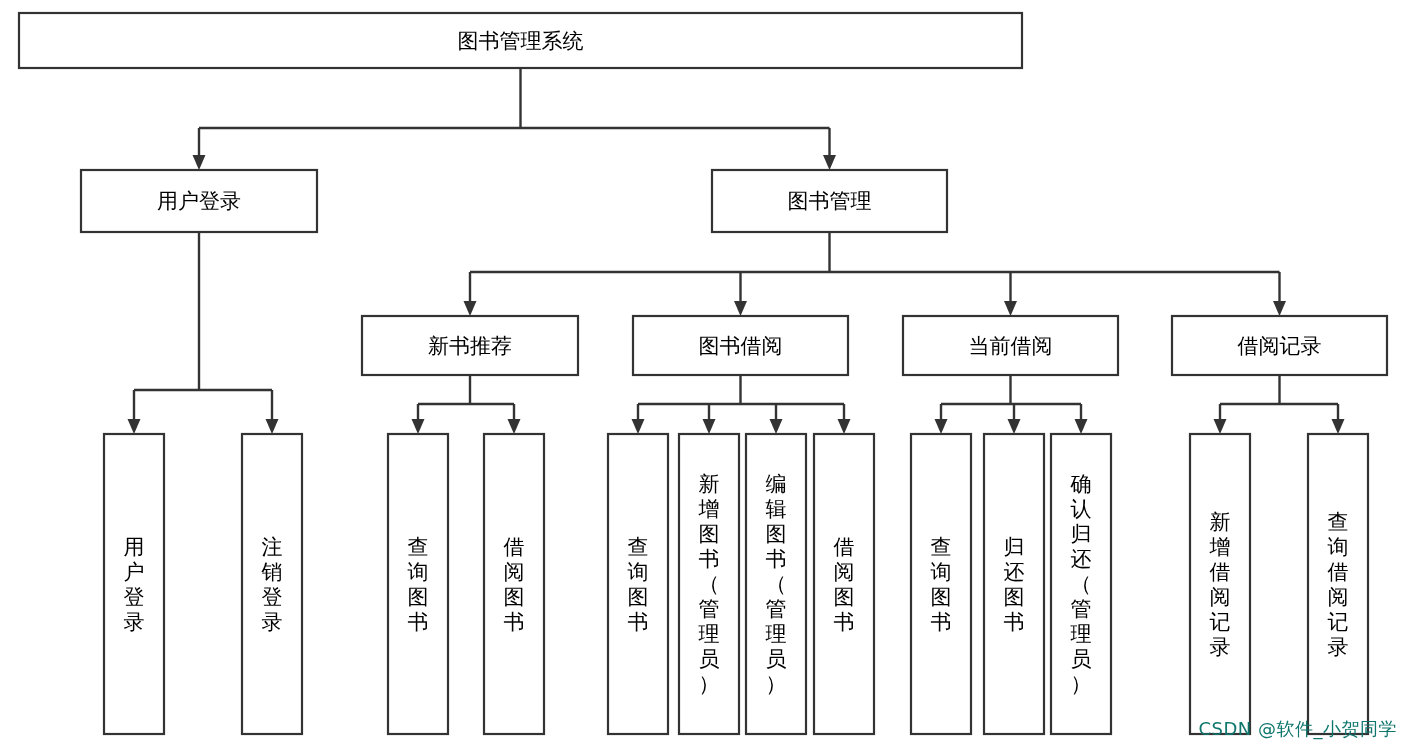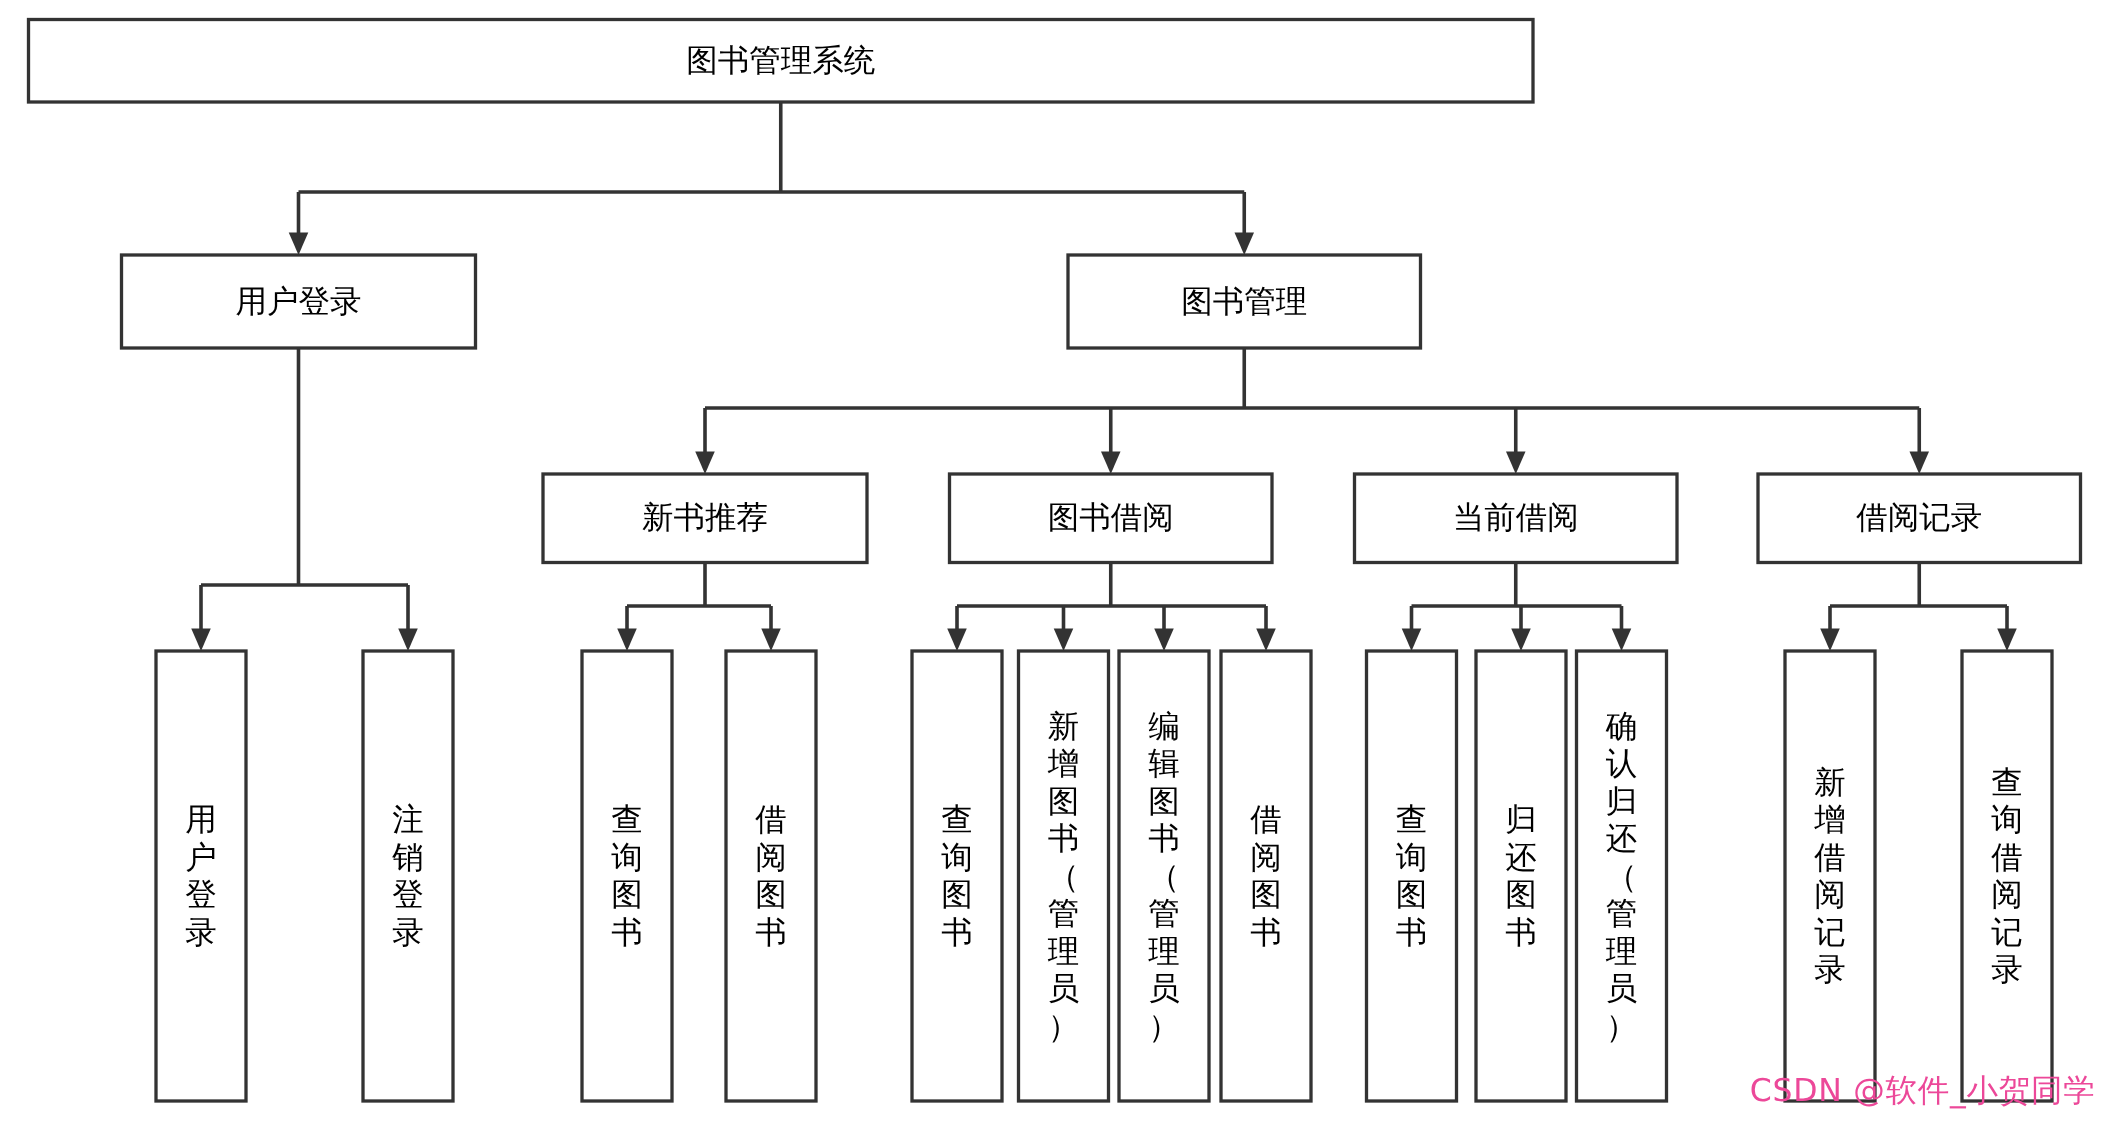--- a/index.html
+++ b/index.html
@@ -51,22 +51,22 @@
     font-family: "DejaVu Sans", "Liberation Sans", sans-serif;
     font-size: 21px;
     fill: #000000;
     text-anchor: middle;
   }
   .watermark {
     position: absolute;
     right: 8px;
     bottom: 6px;
     font-family: "DejaVu Sans", "Liberation Sans", sans-serif;
-    font-size: 21px;
-    color: #ec4899;
+    font-size: 18px;
+    color: #0f766e;
     letter-spacing: 0.5px;
     white-space: nowrap;
     pointer-events: none;
   }
 </style>
 </head>
 <body>
 
 <div id="diagram-root">
   <svg class="diagram-canvas" viewBox="0 0 1405 747">

